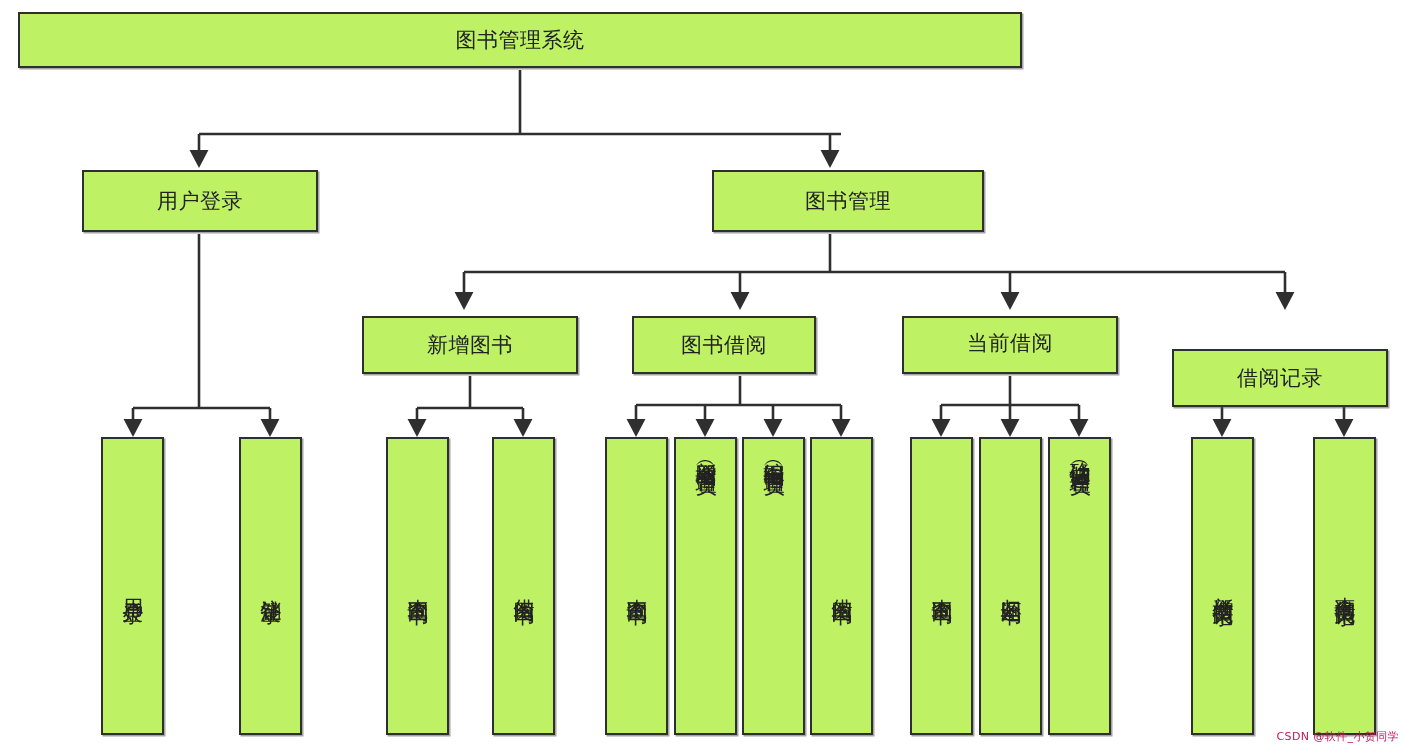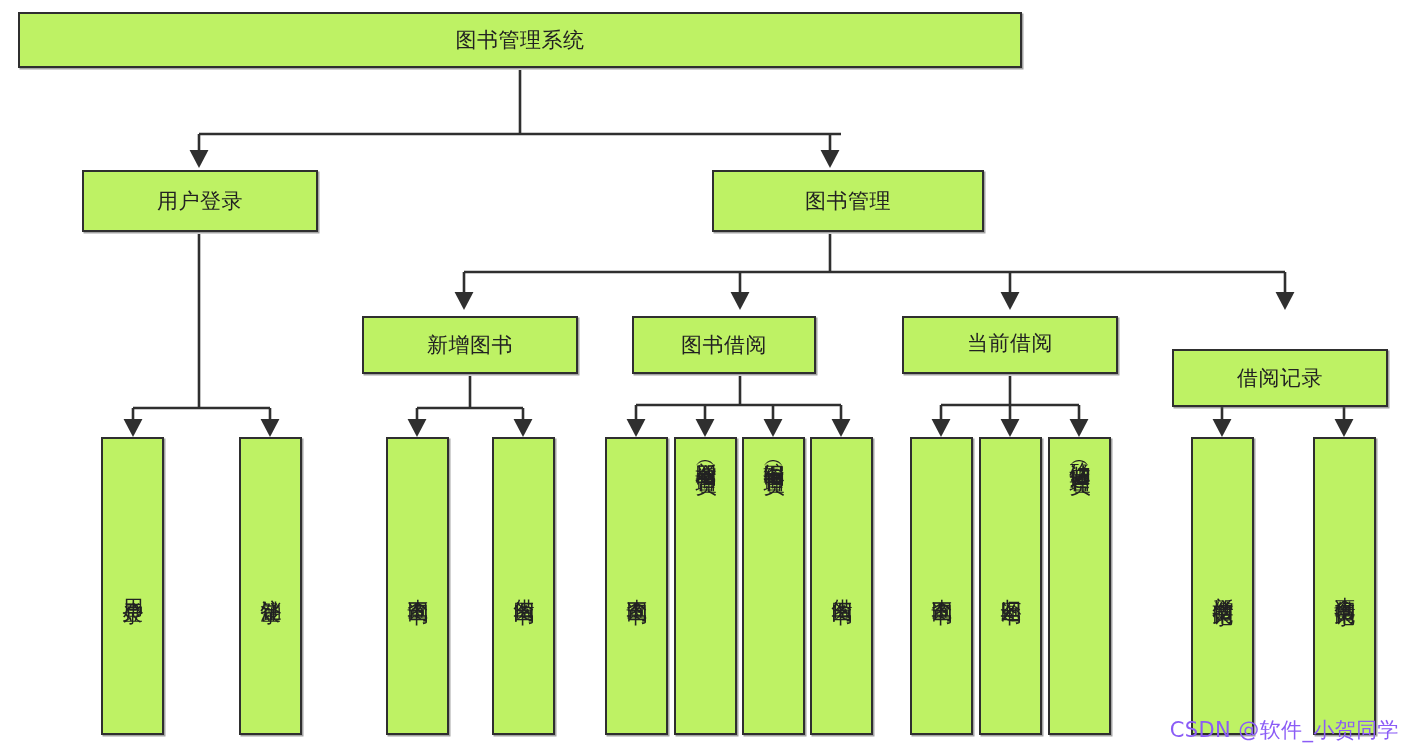--- a/index.html
+++ b/index.html
@@ -59,22 +59,22 @@
     margin: 0 auto;
   }
   .node.vertical.centered {
     align-items: center;
     padding-top: 0;
   }
   #watermark {
     position: absolute;
     right: 6px;
     bottom: 3px;
-    font-size: 21px;
-    color: #8b5cf6;
+    font-size: 11px;
+    color: #be185d;
     white-space: nowrap;
     letter-spacing: 0.4px;
   }
 </style>
 </head>
 <body>
 
 <div id="diagram-root">
 
   <svg class="connector-layer" viewBox="0 0 1405 747" xmlns="http://www.w3.org/2000/svg">

